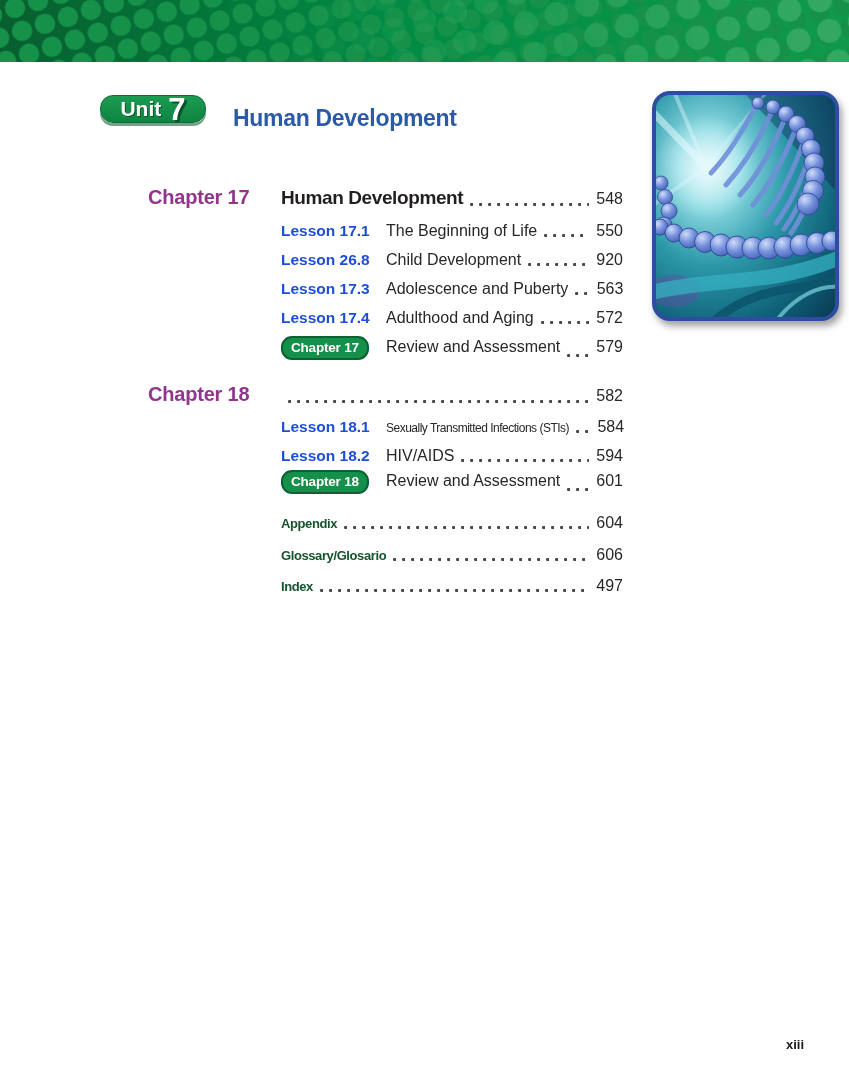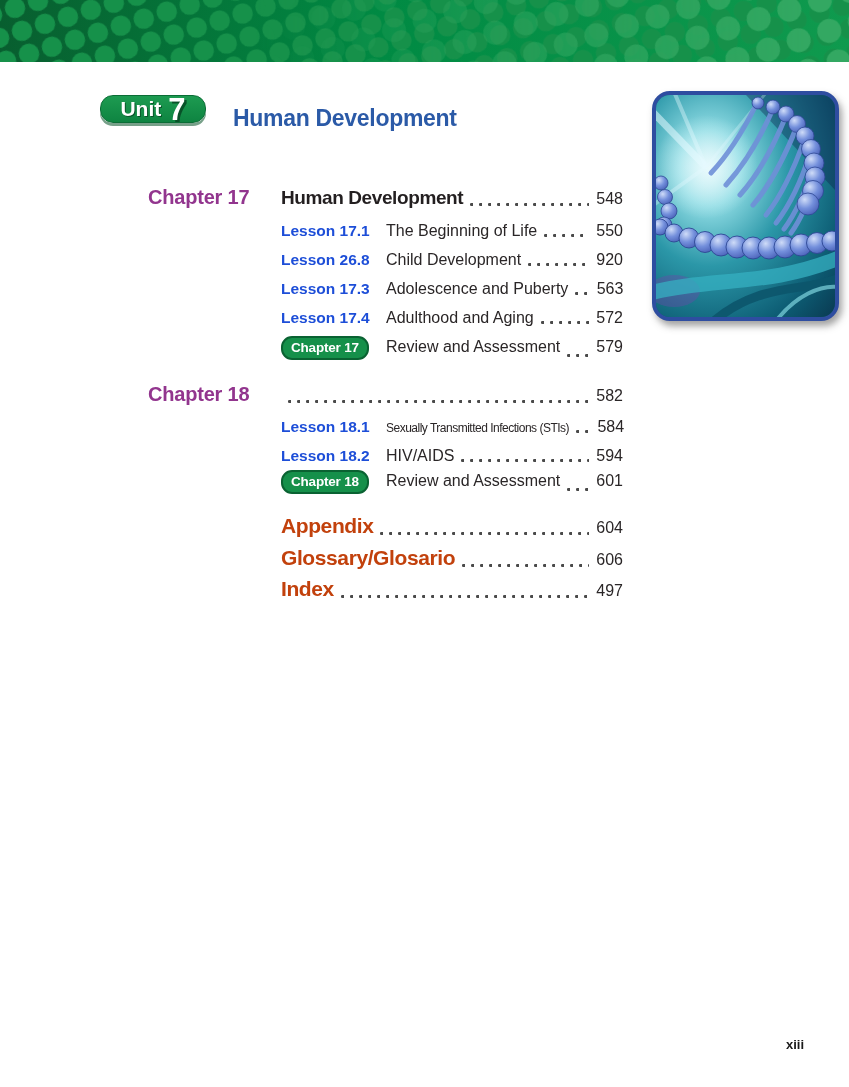--- a/index.html
+++ b/index.html
@@ -58,21 +58,21 @@
   .unit-line2 .leader { background-size:10.5px 5px; margin-bottom:6px; }
 
   
   .pill-box { flex:0 0 105px; }
   .chapter-pill {
     display:inline-block; background:#15904a; border:2px solid #0a6232;
     border-radius:11px; color:#ffffff; font-size:13.5px; font-weight:bold;
     padding:2px 8px 3px; letter-spacing:-0.2px;
   }
 
-  .back-title { font-size:21px; font-weight:bold; color:#c2410c; letter-spacing:-0.4px; }
+  .back-title { font-size:13px; font-weight:bold; color:#14532d; letter-spacing:-0.4px; }
 
   
   .figure {
     position:absolute; left:652px; top:91px; width:187px; height:230px;
     border:4px solid #2e4da0; border-radius:18px; overflow:hidden;
     box-shadow:3px 5px 7px rgba(70,70,70,.5);
     background:#0d5d74;
   }
   .figure svg { display:block; }
 

